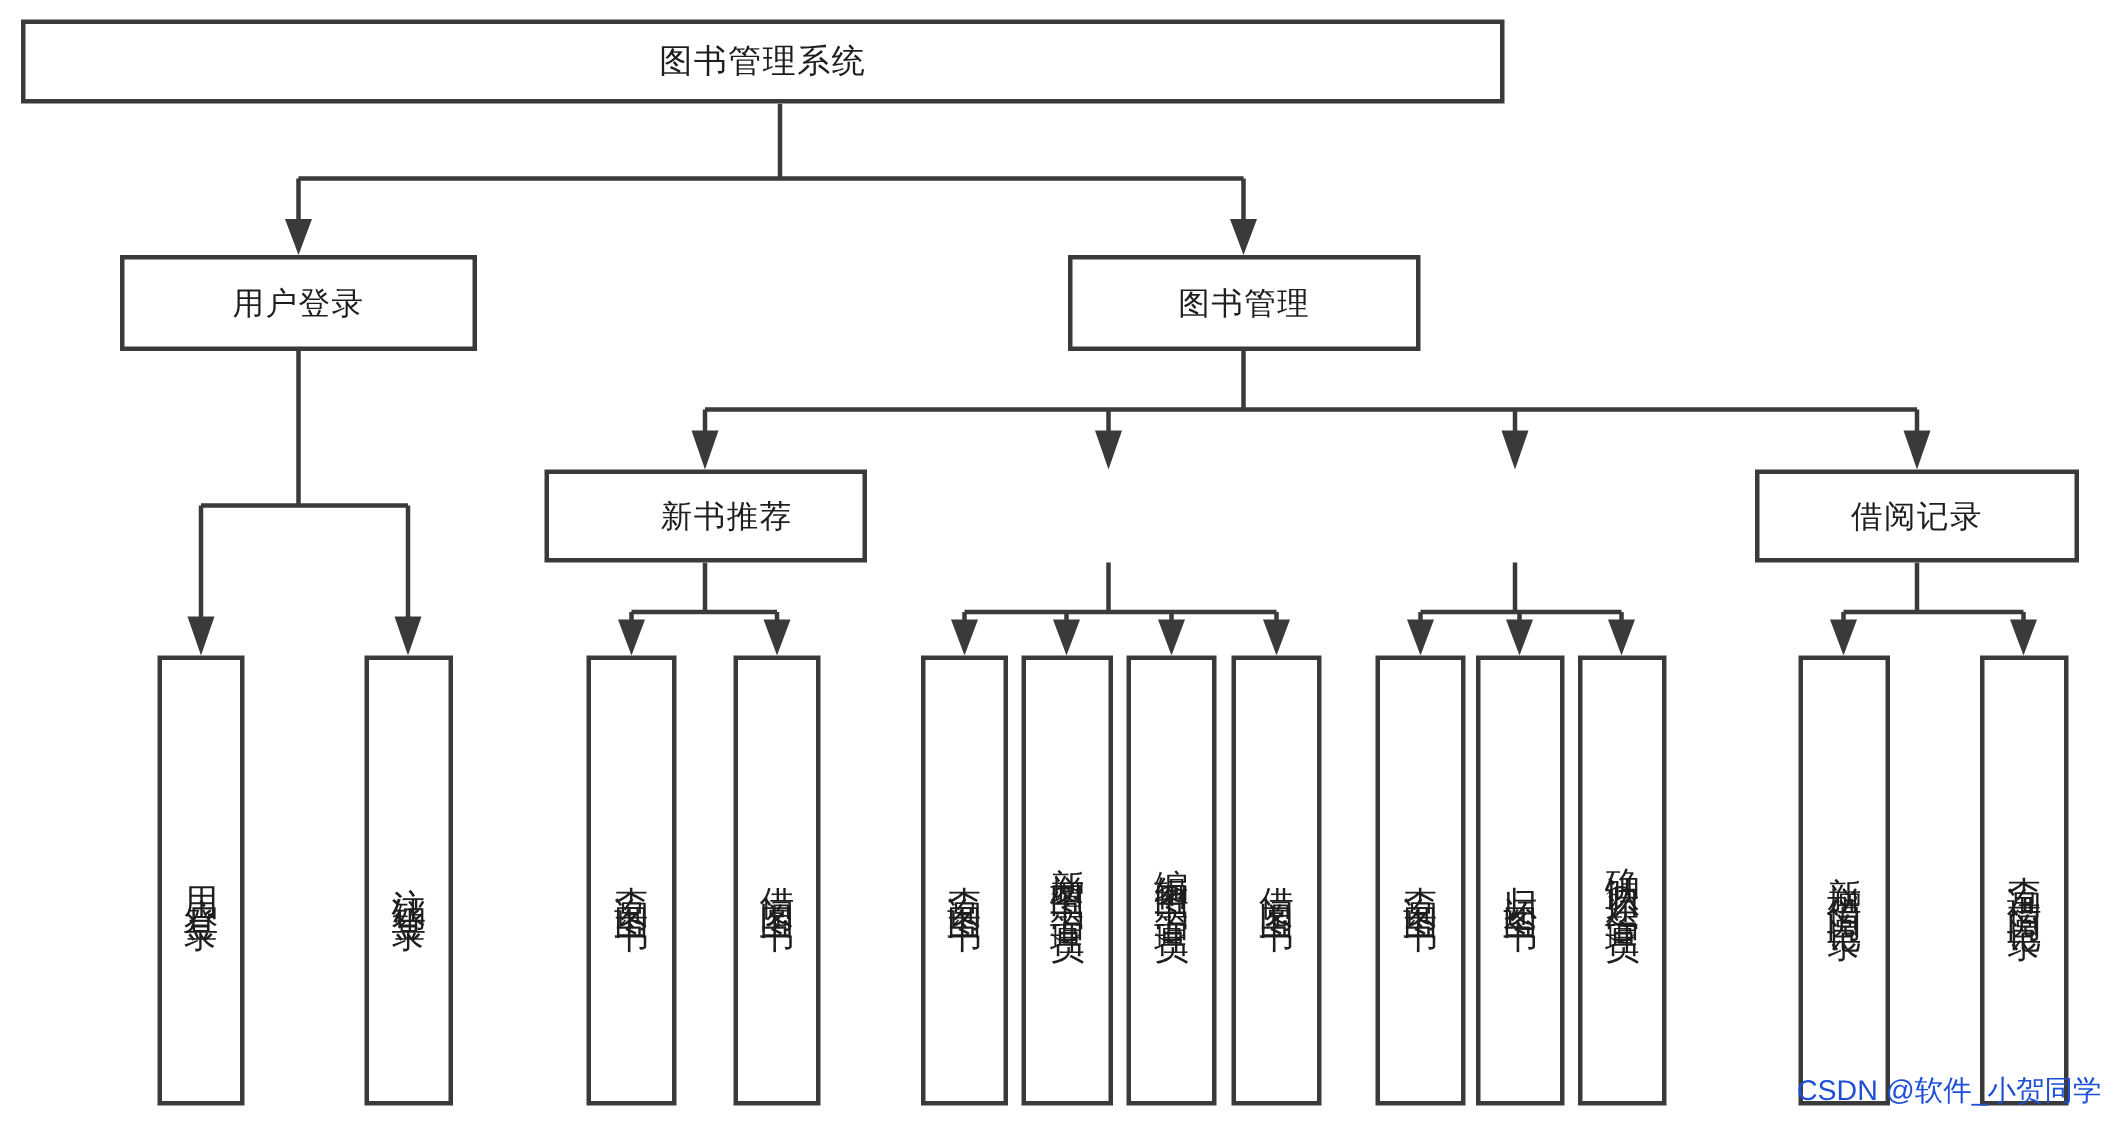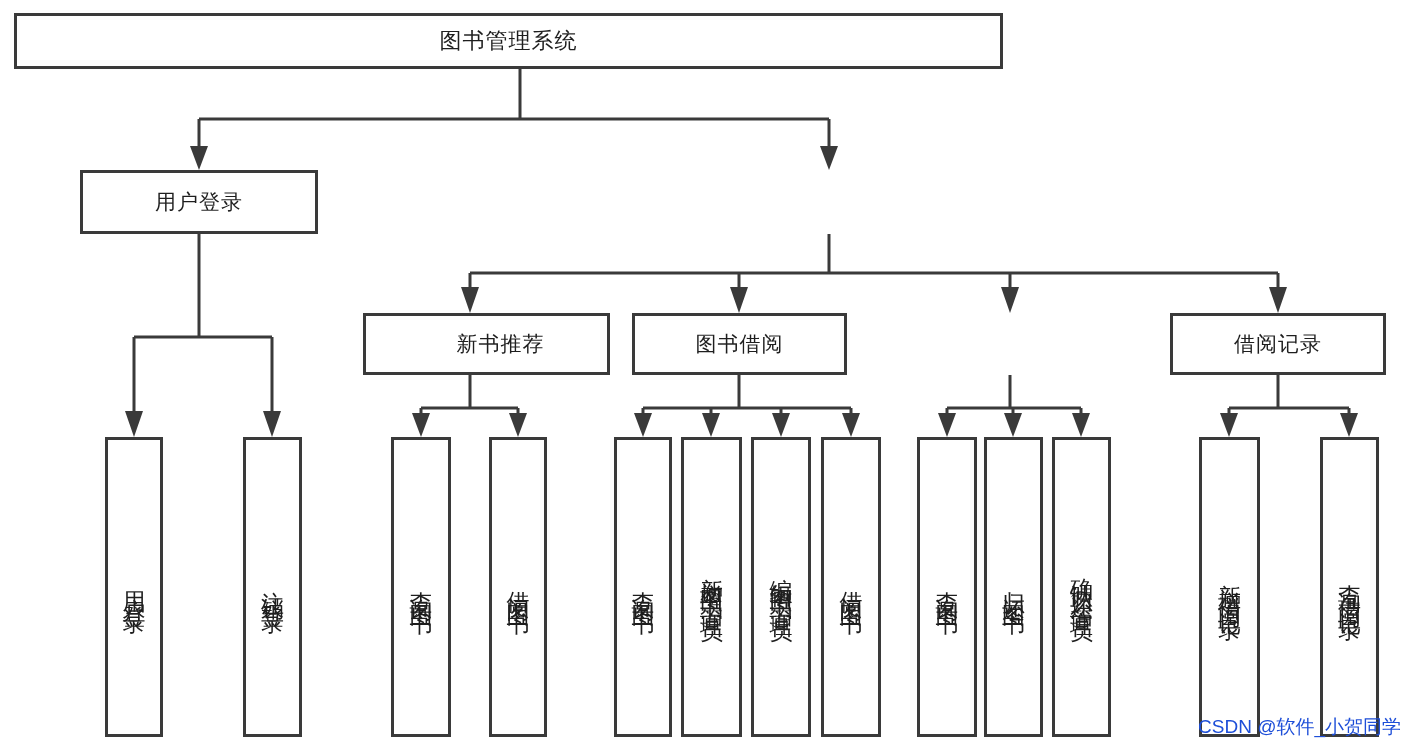--- a/index.html
+++ b/index.html
@@ -106,26 +106,26 @@
     <polygon points="1340,413 1358,413 1349,437" fill="#3a3a3a"></polygon>
   </svg>
 
   <div class="node hnode root-node" style="left:14px; top:13px; width:989px; height:56px;">
     <span>图书管理系统</span>
   </div>
 
   <div class="node hnode" style="left:80px; top:170px; width:238px; height:64px;">
     <span>用户登录</span>
   </div>
+  <div class="node hnode" style="left:712px; top:170px; width:235px; height:64px;">
+    <span>图书管理</span>
+  </div>
 
-  <div class="node hnode" style="left:363px; top:313px; width:247px; height:62px;padding-left:28px;">
+  <div class="node hnode" style="left:363px; top:313px; width:215px; height:62px;padding-left:28px;">
     <span>新书推荐</span>
-  </div>
-  <div class="node hnode" style="left:632px; top:313px; width:215px; height:62px;">
-    <span>图书借阅</span>
   </div>
   <div class="node hnode" style="left:1170px; top:313px; width:216px; height:62px;">
     <span>借阅记录</span>
   </div>
 
   <div class="node vnode" style="left:105px; top:437px; width:58px; height:300px;">
     <span>用户登录</span>
   </div>
   <div class="node vnode" style="left:243px; top:437px; width:59px; height:300px;">
     <span>注销登录</span>

